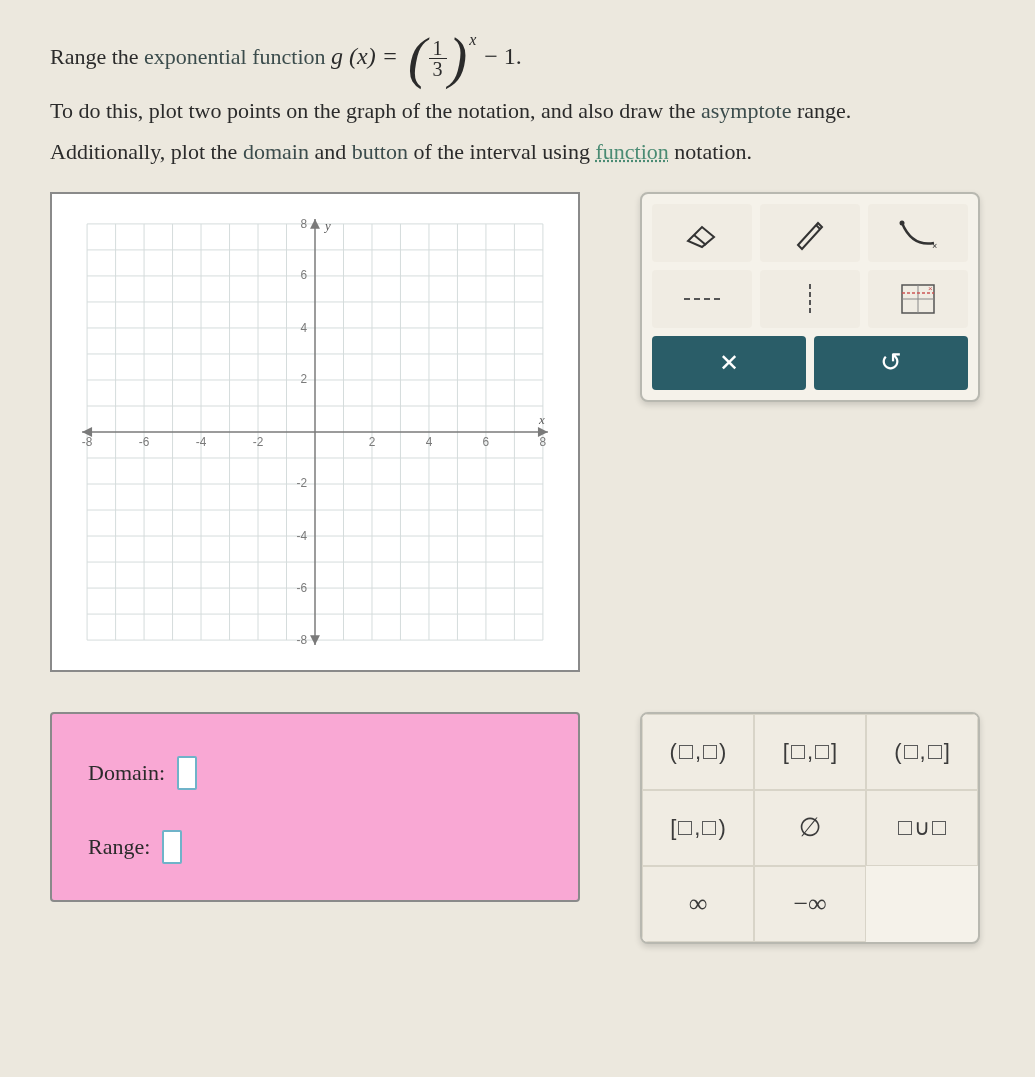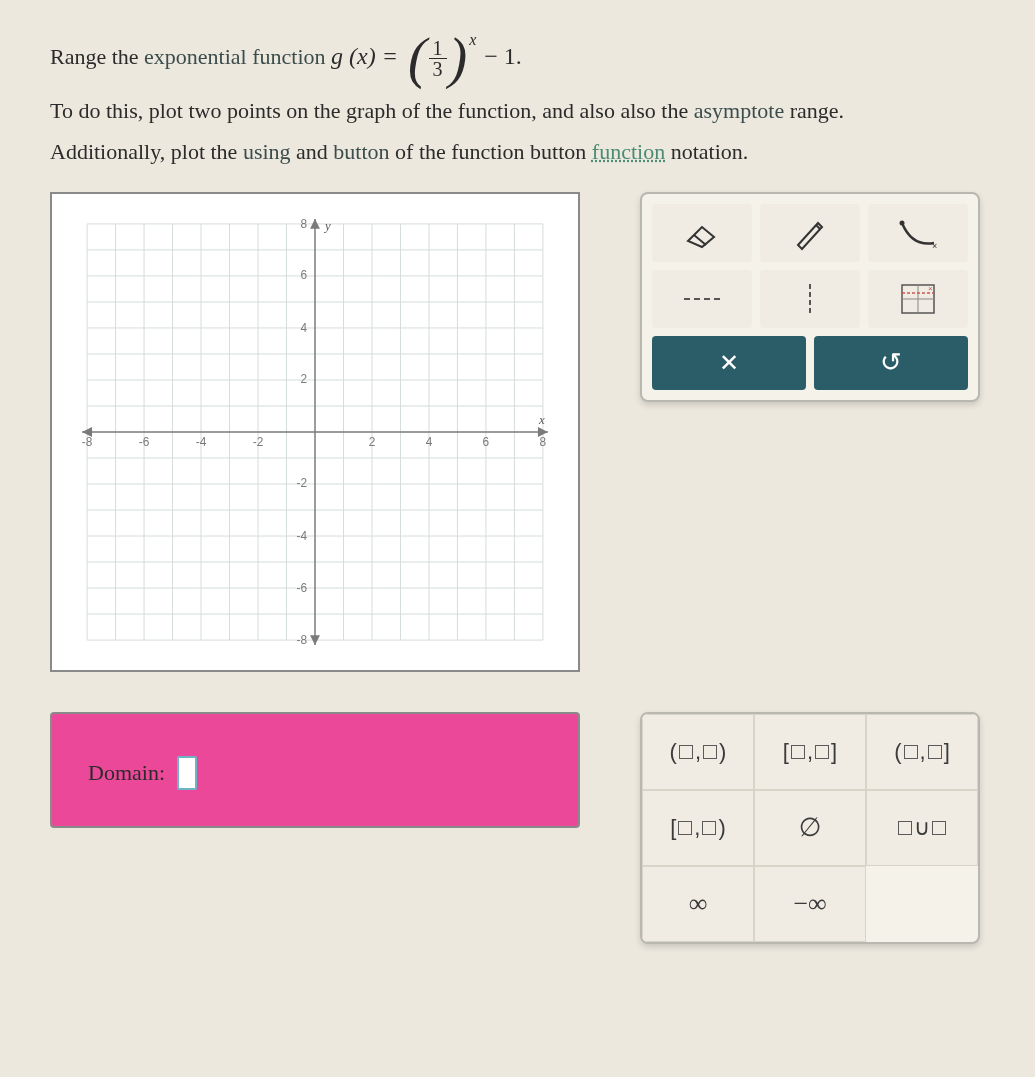--- a/index.html
+++ b/index.html
@@ -73,21 +73,21 @@
     align-items: center;
     justify-content: center;
     cursor: pointer;
   }
 
   .row-bottom { display: flex; gap: 60px; margin-top: 40px; align-items: flex-start; }
   .answer-box {
     width: 530px;
     border: 2px solid #8a8a8a;
     border-radius: 4px;
-    background: #ec4899;
+    background: #f9a8d4;
     padding: 24px 36px;
     font-size: 22px;
   }
   .answer-line { display: flex; align-items: center; gap: 12px; margin: 18px 0 40px 0; }
   .answer-line:last-child { margin-bottom: 12px; }
   .input-slot {
     width: 20px;
     height: 34px;
     border: 2px solid #6fb3c9;
     background: #fff;
@@ -147,25 +147,25 @@
         <span class="den">3</span>
       </span>
       <span class="paren">)</span>
       <span class="sup">x</span>
     </span>
     <span style="font-style:normal">− 1.</span>
   </span>
 </div>
 
 <div class="para2">
-  <span>To do this, plot two points on the graph of the function, and also also the </span><span class="link">asymptote</span><span> range.</span>
+  <span>To do this, plot two points on the graph of the notation, and also draw the </span><span class="link">asymptote</span><span> range.</span>
 </div>
 
 <div class="para2">
-  <span>Additionally, plot the </span><span class="link">using</span><span> and </span><span class="link">button</span><span> of the function button </span><span class="link-green">function</span><span> notation.</span>
+  <span>Additionally, plot the </span><span class="link">domain</span><span> and </span><span class="link">button</span><span> of the interval using </span><span class="link-green">function</span><span> notation.</span>
 </div>
 
 <div class="row-main">
   <div class="graph-frame">
     <svg class="grid" viewBox="0 0 480 440">
 
       <g>
 
         <line class="gridline" x1="10" y1="10" x2="10" y2="430"></line>
         <line class="gridline" x1="38.75" y1="10" x2="38.75" y2="430"></line>
@@ -296,20 +296,24 @@
     </div>
   </div>
 </div>
 
 <div class="row-bottom">
   <div class="answer-box">
     <div class="answer-line">
       <span>Domain:</span>
       <span class="input-slot"></span>
     </div>
+    <div class="answer-line">
+      <span>Range:</span>
+      <span class="input-slot"></span>
+    </div>
   </div>
 
   <div class="interval-panel">
     <div class="interval-row">
       <button class="interval-btn">(<span class="box-char"></span>,<span class="box-char"></span>)</button>
       <button class="interval-btn">[<span class="box-char"></span>,<span class="box-char"></span>]</button>
       <button class="interval-btn">(<span class="box-char"></span>,<span class="box-char"></span>]</button>
     </div>
     <div class="interval-row">
       <button class="interval-btn">[<span class="box-char"></span>,<span class="box-char"></span>)</button>

